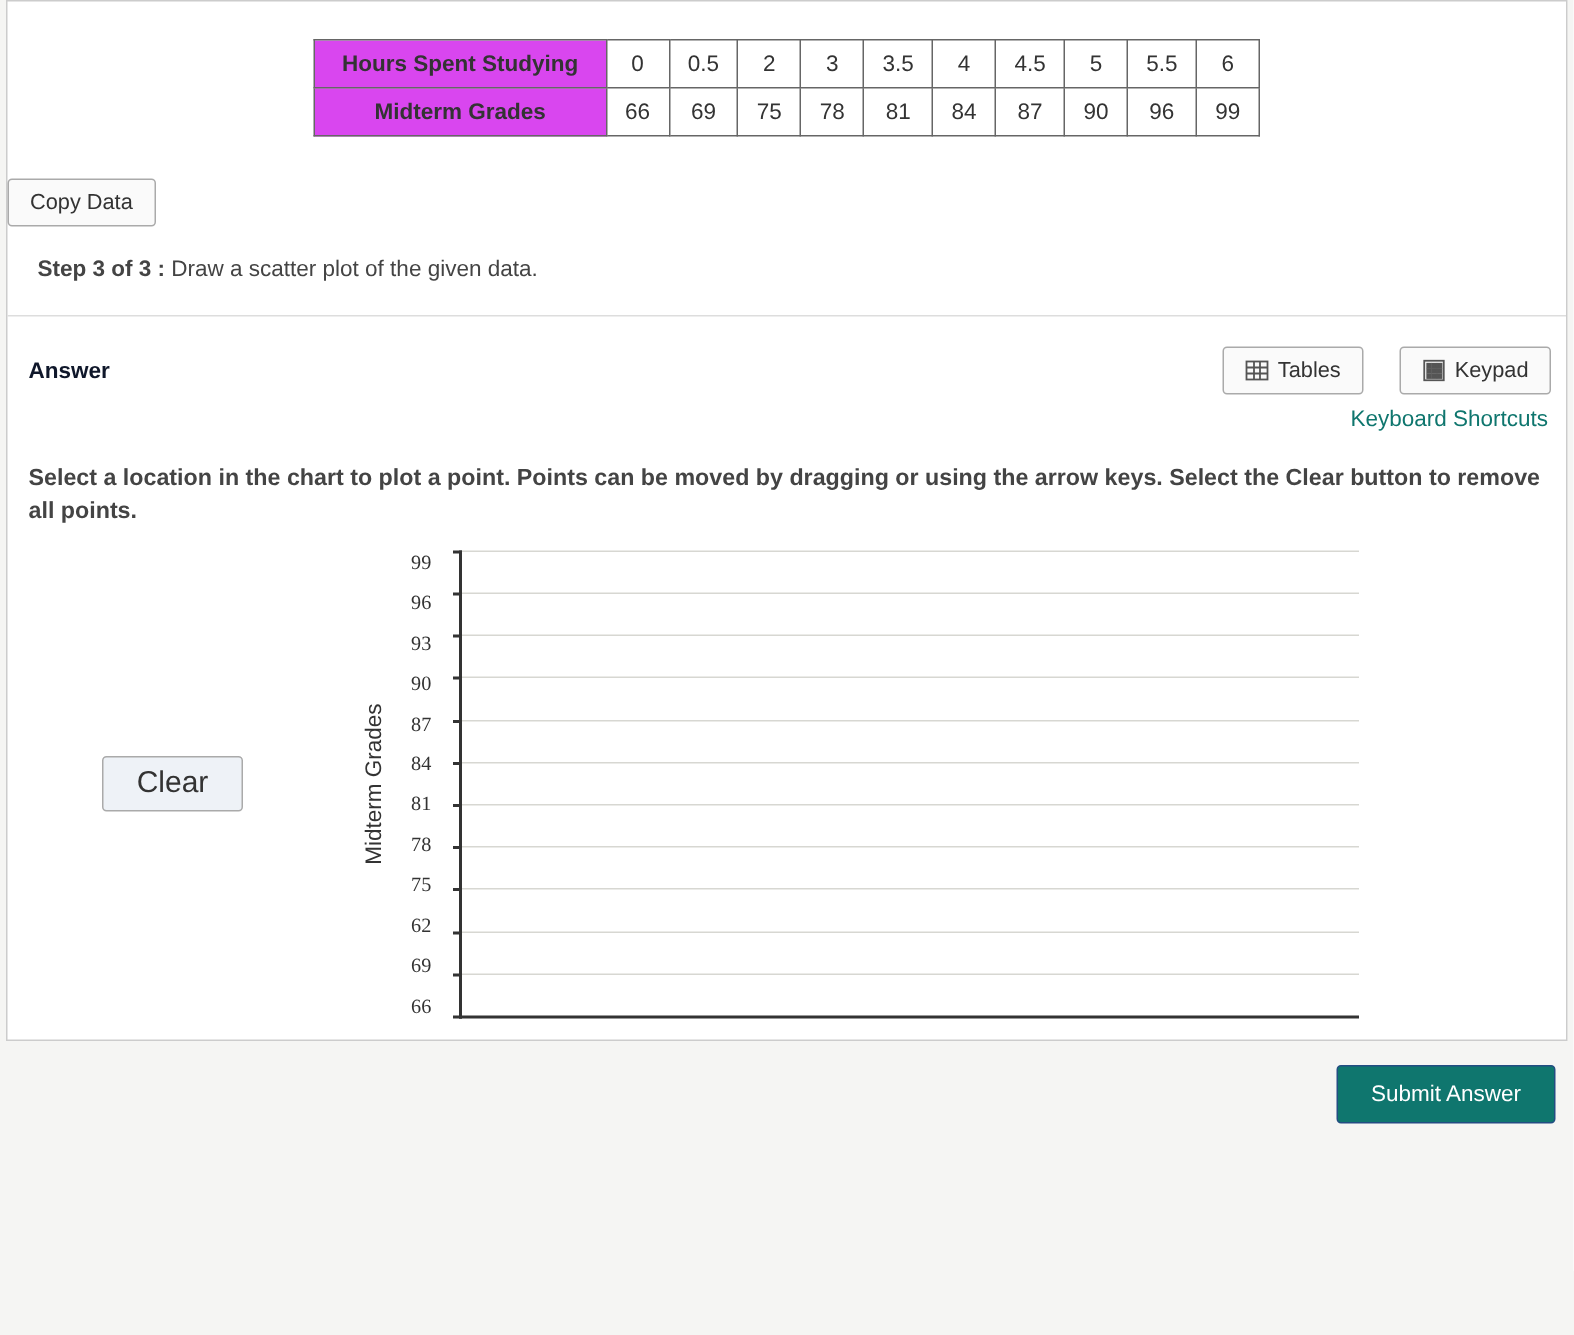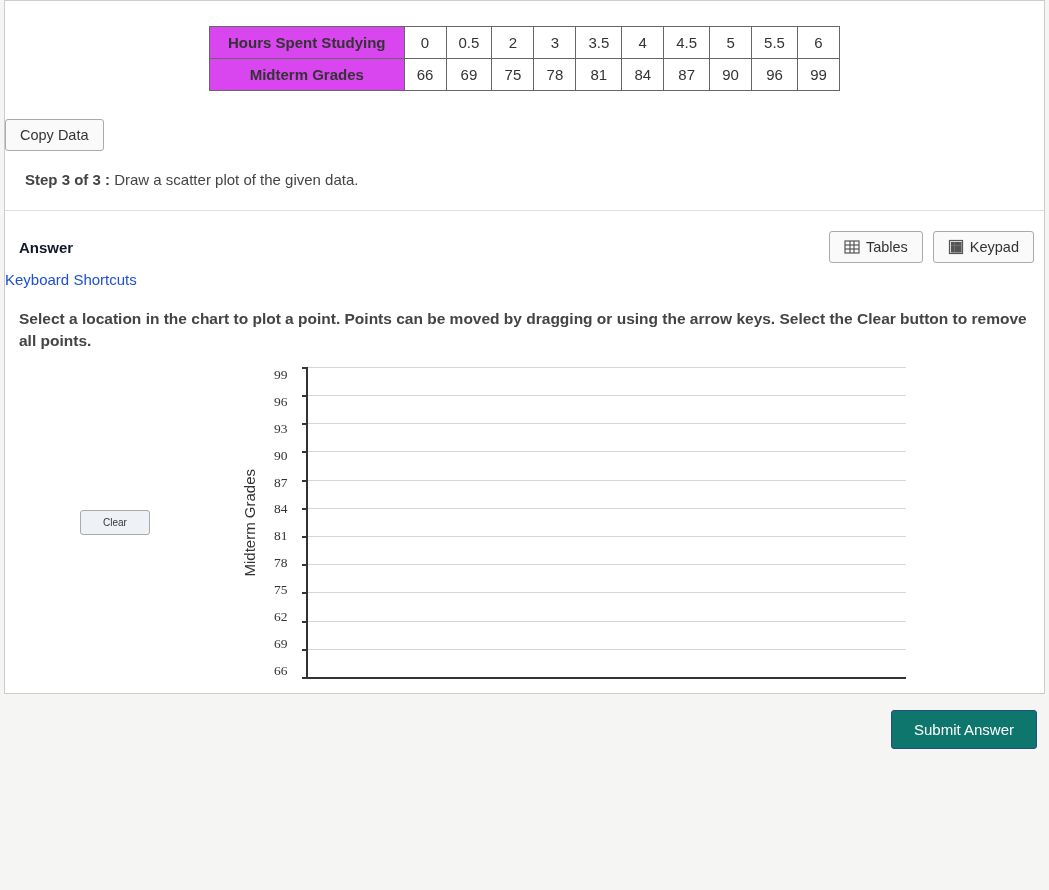--- a/index.html
+++ b/index.html
@@ -66,23 +66,24 @@
   }
   .step-line strong { font-weight: bold; }
   .divider { border-top: 1px solid #ddd; }
   .answer-row {
     display: flex;
     justify-content: space-between;
     align-items: center;
     padding: 20px 10px 6px 14px;
   }
   .answer-row .label { font-weight: bold; color: #0f172a; }
-  .answer-btns { display: flex; gap: 10px; align-items: center; }
+  .answer-btns { display: flex; gap: 24px; align-items: center; }
   .kb-shortcuts {
-    color: #1d4ed8;
+    text-align: right;
+    color: #0f766e;
     padding: 2px 12px 12px 0;
     font-size: 15px;
   }
   .instructions {
     padding: 8px 14px 10px 14px;
     color: #444;
     font-size: 15.5px;
     line-height: 1.45;
     font-weight: bold;
   }
@@ -91,21 +92,21 @@
     align-items: center;
     gap: 14px;
     padding: 4px 0 14px 0;
   }
   .clear-wrap { width: 220px; display: flex; justify-content: center; }
   .clear-btn {
     border: 1px solid #aaa;
     background: #eef2f7;
     border-radius: 3px;
     padding: 6px 22px;
-    font-size: 10px;
+    font-size: 20px;
     color: #333;
     cursor: pointer;
   }
   .ylab-wrap { display: flex; align-items: center; }
   .ylabel {
     writing-mode: vertical-rl;
     transform: rotate(180deg);
     font-size: 15px;
     color: #333;
     padding: 0 2px;

